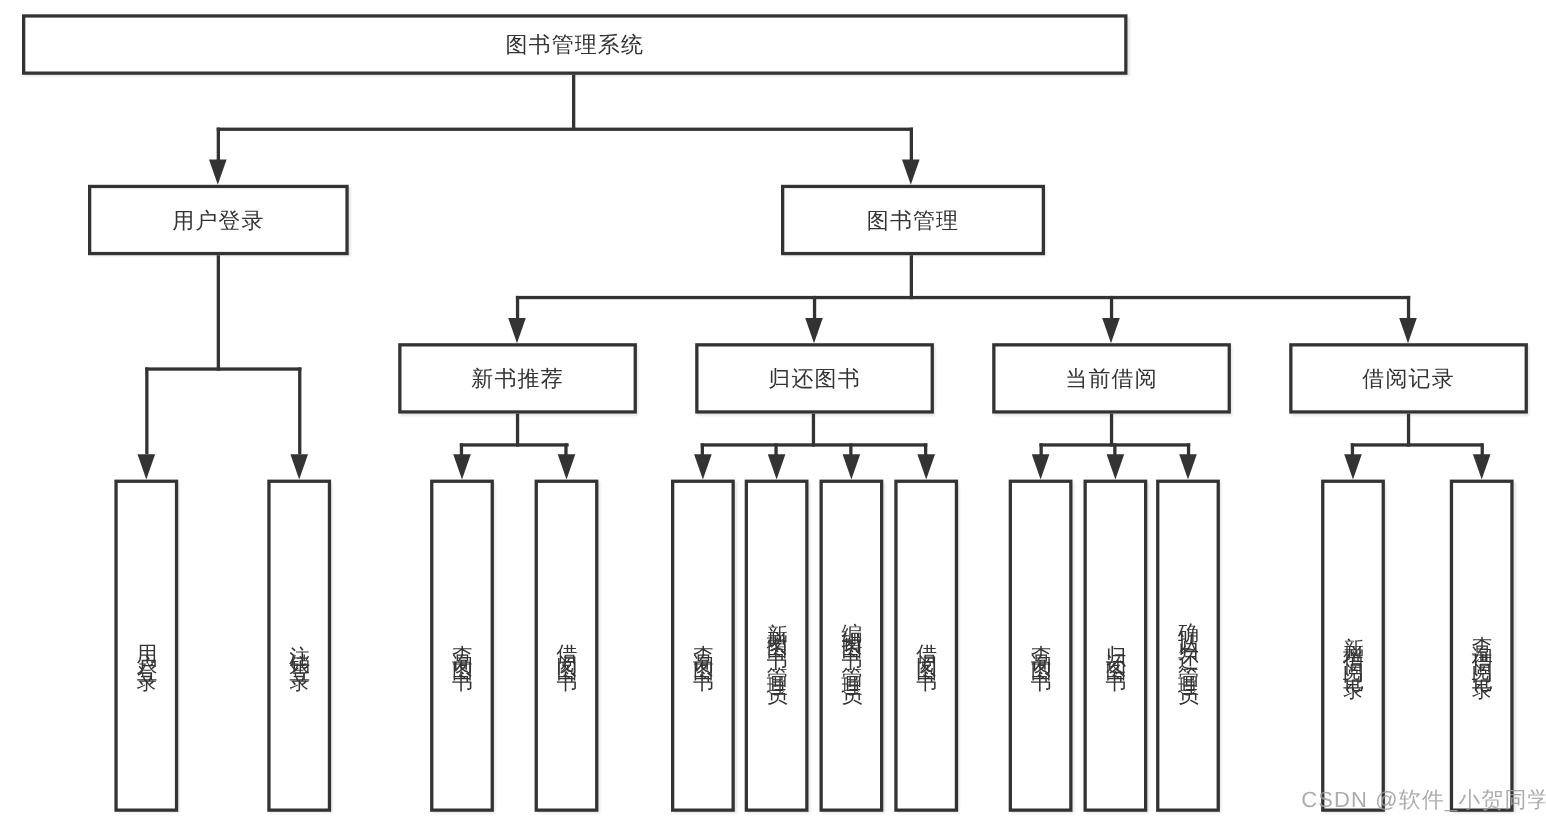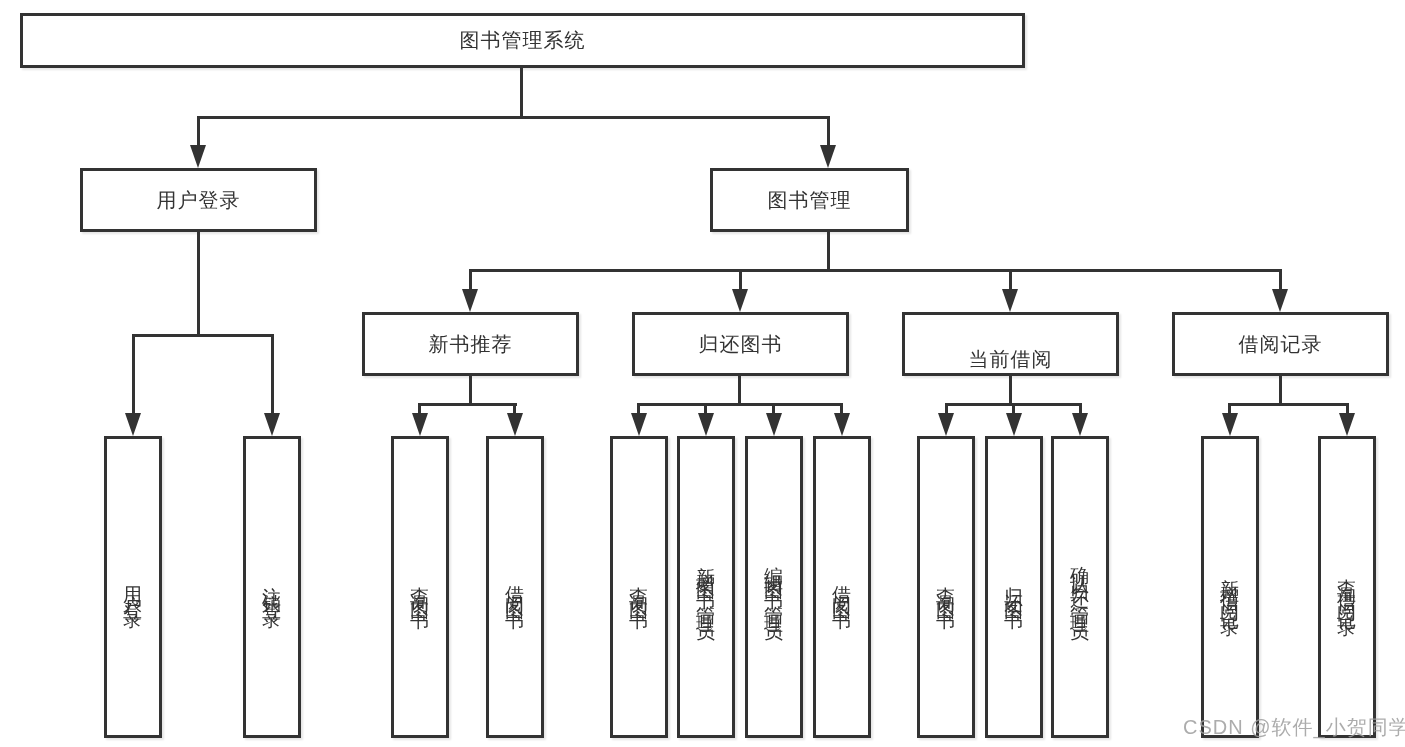--- a/index.html
+++ b/index.html
@@ -61,21 +61,21 @@
   <div class="vline" style="left:520px;top:68px;height:50px;"></div>
   <div class="hline" style="left:197px;top:116px;width:633px;"></div>
   <div class="vline" style="left:197px;top:116px;height:30px;"></div>
   <div class="arrow" style="left:190px;top:145px;"></div>
   <div class="vline" style="left:827px;top:116px;height:30px;"></div>
   <div class="arrow" style="left:820px;top:145px;"></div>
 
   <div class="box" style="left:80px;top:168px;width:237px;height:64px;">
     <span>用户登录</span>
   </div>
-  <div class="box" style="left:710px;top:168px;width:199px;height:64px;">
+  <div class="box" style="left:710px;top:168px;width:240px;height:64px;">
     <span>图书管理</span>
   </div>
 
   <div class="vline" style="left:197px;top:232px;height:105px;"></div>
   <div class="hline" style="left:132px;top:334px;width:142px;"></div>
   <div class="vline" style="left:132px;top:334px;height:79px;"></div>
   <div class="arrow" style="left:125px;top:413px;"></div>
   <div class="vline" style="left:271px;top:334px;height:79px;"></div>
   <div class="arrow" style="left:264px;top:413px;"></div>
 
@@ -89,21 +89,21 @@
   <div class="arrow" style="left:1002px;top:289px;"></div>
   <div class="vline" style="left:1279px;top:269px;height:21px;"></div>
   <div class="arrow" style="left:1272px;top:289px;"></div>
 
   <div class="box" style="left:362px;top:312px;width:217px;height:64px;">
     <span>新书推荐</span>
   </div>
   <div class="box" style="left:632px;top:312px;width:217px;height:64px;">
     <span>归还图书</span>
   </div>
-  <div class="box" style="left:902px;top:312px;width:217px;height:64px;align-items:flex-end;">
+  <div class="box" style="left:902px;top:312px;width:217px;height:64px;">
     <span>当前借阅</span>
   </div>
   <div class="box" style="left:1172px;top:312px;width:217px;height:64px;">
     <span>借阅记录</span>
   </div>
 
   <div class="vline" style="left:469px;top:376px;height:30px;"></div>
   <div class="hline" style="left:418px;top:403px;width:99px;"></div>
   <div class="vline" style="left:418px;top:403px;height:12px;"></div>
   <div class="arrow" style="left:412px;top:413px;"></div>

